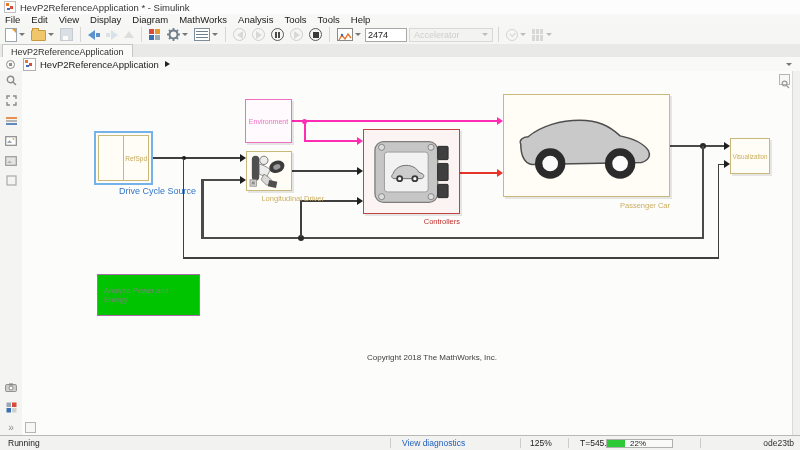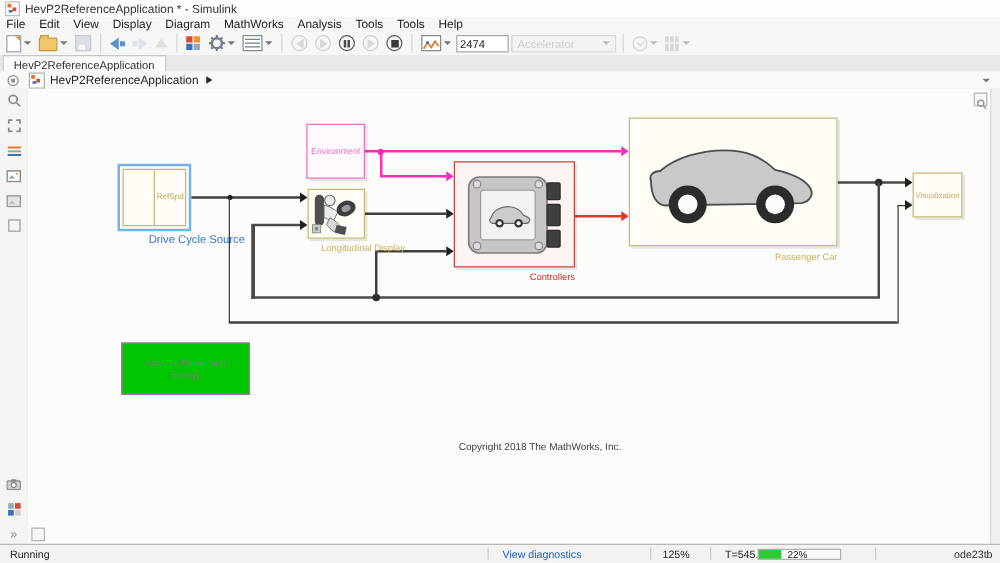--- a/index.html
+++ b/index.html
@@ -388,21 +388,21 @@
         <circle cx="18" cy="9" r="4.5" fill="#ececec" stroke="#6f6f6f"></circle>
         <path d="M13,13 C17,14 21,16 25,19 L21,27 L13,24 Z" fill="#ececec" stroke="#6f6f6f" stroke-width="0.8"></path>
         <ellipse cx="32" cy="16" rx="8.5" ry="6.5" fill="#3c3c3c" transform="rotate(-22 32 16)"></ellipse>
         <ellipse cx="32" cy="16" rx="4" ry="2.8" fill="#9a9a9a" transform="rotate(-22 32 16)"></ellipse>
         <path d="M18,24 C22,26 26,29 28,33 L21,36 L15,30 Z" fill="#d9d9d9" stroke="#6f6f6f" stroke-width="0.8"></path>
         <rect x="23" y="31" width="9" height="7" fill="#4f4f4f" transform="rotate(12 27 34)"></rect>
         <rect x="3" y="30" width="7" height="7" fill="#cfcfcd" stroke="#8a8a8a" stroke-width="0.8"></rect>
         <rect x="5" y="32" width="3" height="3" fill="#8a8a8a"></rect>
       </svg>
     </div>
-    <div class="blk-label" style="left:192px;width:110px;top:123px">Longitudinal Display</div>
+    <div class="blk-label" style="left:192px;width:110px;top:123px">Longitudinal Driver</div>
 
     <div class="blk" style="left:341px;top:58px;width:97px;height:85px;border-color:#c04540;background:#fbf4f3;
          display:flex;align-items:center;justify-content:center">
       <svg width="86" height="76" viewBox="0 0 90 80">
         <rect x="6" y="8" width="66" height="64" rx="9" fill="#c6c6c6" stroke="#7d7d7d" stroke-width="1.4"></rect>
         <circle cx="13" cy="14" r="3.2" fill="#dcdcdc" stroke="#858585"></circle>
         <circle cx="65" cy="14" r="3.2" fill="#dcdcdc" stroke="#858585"></circle>
         <circle cx="13" cy="66" r="3.2" fill="#dcdcdc" stroke="#858585"></circle>
         <circle cx="65" cy="66" r="3.2" fill="#dcdcdc" stroke="#858585"></circle>
         <rect x="16" y="19" width="46" height="42" rx="3" fill="#f2f2f2" stroke="#9a9a9a"></rect>
@@ -427,21 +427,21 @@
           <circle cx="116" cy="69" r="8.5" fill="#fafafa"></circle>
       </svg>
     </div>
     <div class="blk-label" style="left:481px;width:167px;top:130px">Passenger Car</div>
 
     <div class="blk" style="left:708px;top:67px;width:40px;height:36px;display:flex;align-items:center;justify-content:center">
       <span style="font-size:6.3px;color:#ccae5e">Visualization</span>
     </div>
 
     <div class="abs" style="left:75px;top:203px;width:103px;height:42px;background:#00c400;border:1px solid #b06ab0;
-         box-sizing:border-box;display:flex;align-items:center;justify-content:center;text-align:center">
+         box-sizing:border-box;display:flex;align-items:center;justify-content:center;text-align:left">
       <span style="font-size:7.5px;color:#6f8a6f;padding:0 6px">Analyze Power and Energy</span>
     </div>
 
     <div class="abs" style="left:295px;top:282px;width:230px;text-align:center;font-size:8px;color:#3d3d3d">Copyright 2018 The MathWorks, Inc.</div>
   </div>
 
   <div class="rstrip"></div>
 </div>
 
 <div class="statusbar">

